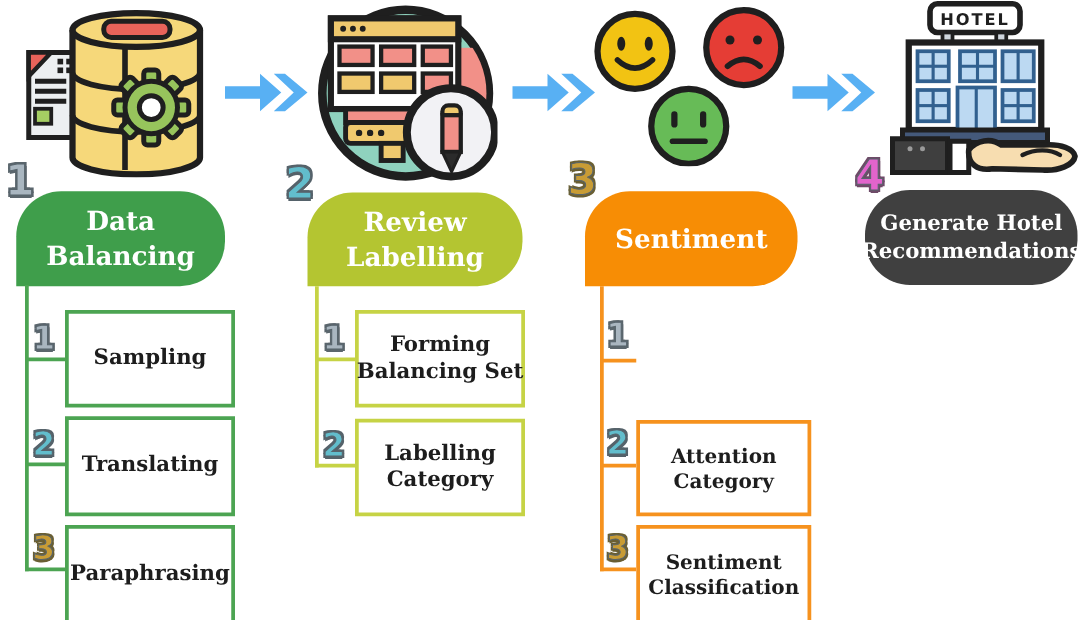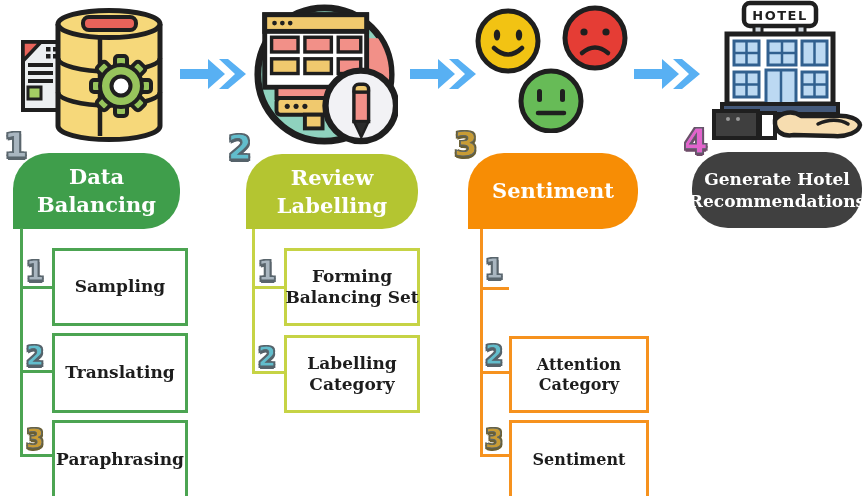--- a/index.html
+++ b/index.html
@@ -275,15 +275,16 @@
     <div>Labelling</div>
     <div>Category</div>
   </div>
 
   <div class="step step--orange" style="left:509px;top:336px;width:134px;height:71px;">
     <div>Attention</div>
     <div>Category</div>
   </div>
   <div class="step step--orange" style="left:509px;top:420px;width:134px;height:73px;">
     <div>Sentiment</div>
+    <div>Classification</div>
   </div>
 
 </div>
 
 </body></html>

